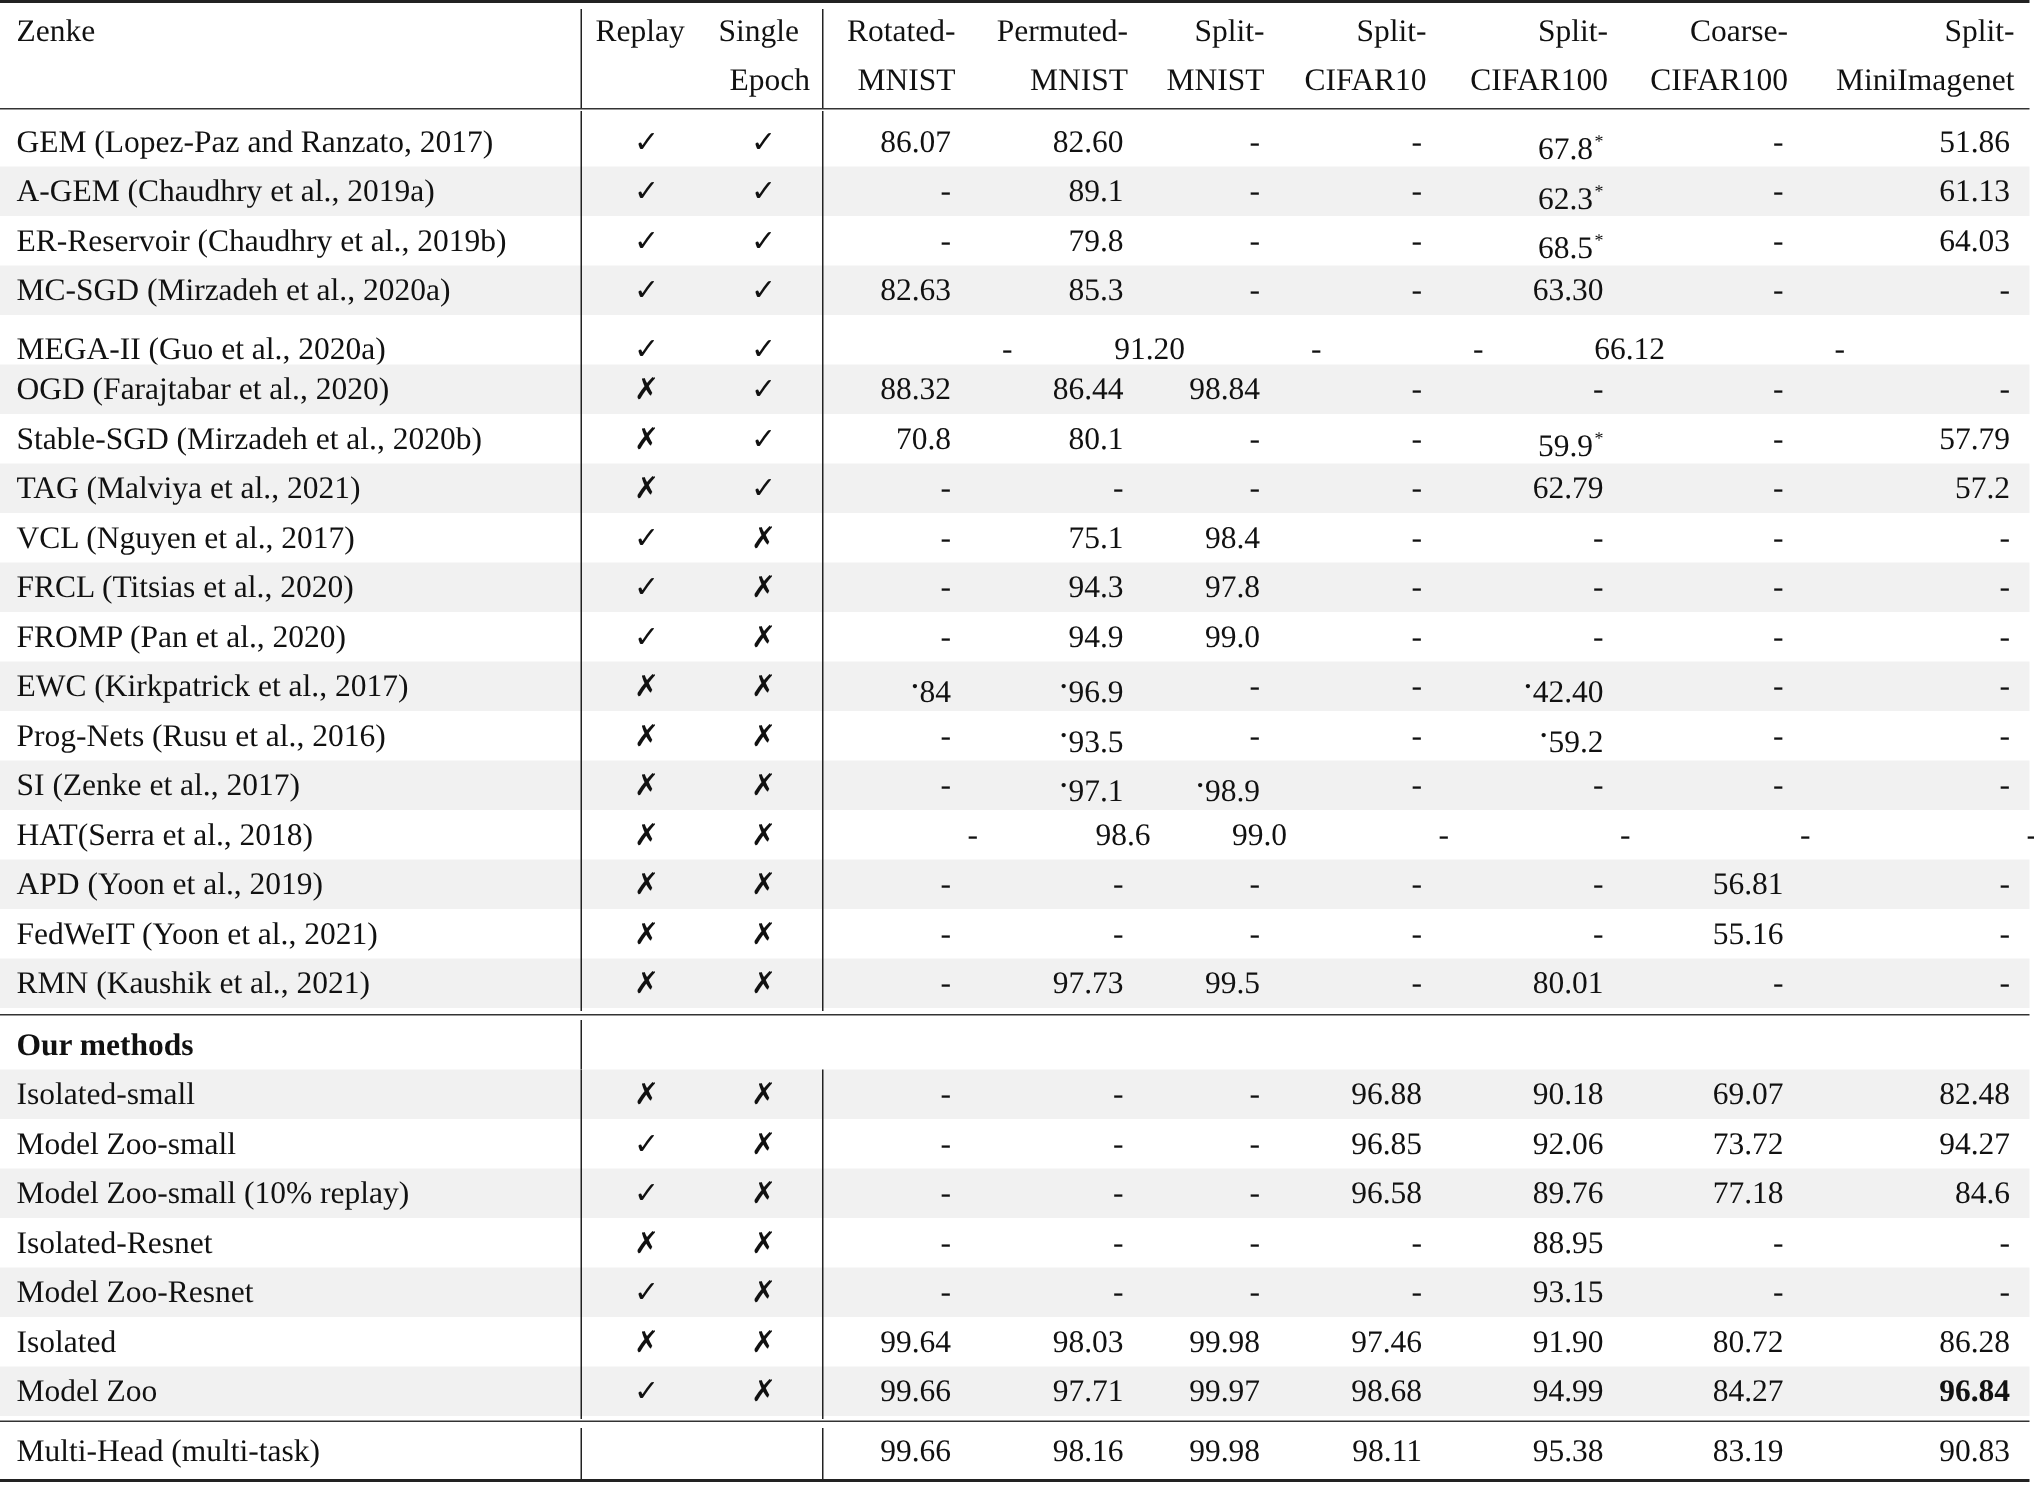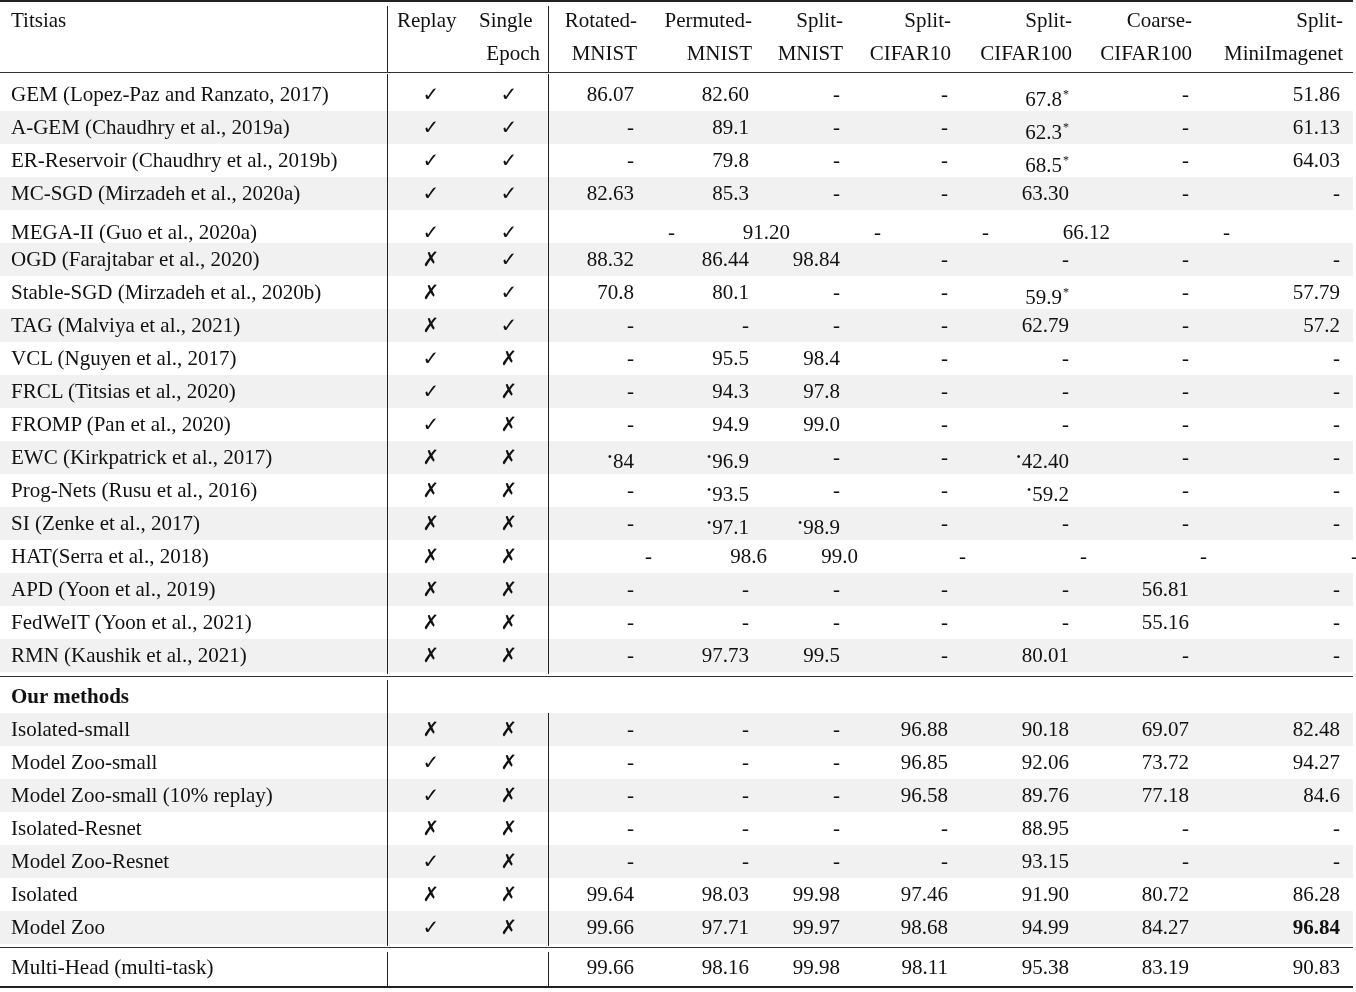--- a/index.html
+++ b/index.html
@@ -21,21 +21,21 @@
     .bold { font-weight: bold; }
     sup.ast { font-size: 12px; vertical-align: 8px; margin-left: 1px; }
     .dot { font-size: 12px; vertical-align: 7px; margin-right: 1px; }
   </style>
 </head>
 <body>
 
 <div class="table" id="tbl">
     <div class="rule thick" style="top: 0px;"></div>
     <div>
-      <div class="hcell" style="top: 4px; left: 11px;">Titsias</div>
+      <div class="hcell" style="top: 4px; left: 11px;">Zenke</div>
       <div class="hcell" style="top: 4px; left: 397px;">Replay</div>
       <div class="hcell" style="top: 4px; left: 479px;">Single</div>
       <div class="hcell" style="top: 37px; right: 816px;">Epoch</div>
       <div class="hcell" style="top: 4px; right: 719px;">Rotated-</div>
       <div class="hcell" style="top: 37px; right: 719px;">MNIST</div>
       <div class="hcell" style="top: 4px; right: 604px;">Permuted-</div>
       <div class="hcell" style="top: 37px; right: 604px;">MNIST</div>
       <div class="hcell" style="top: 4px; right: 513px;">Split-</div>
       <div class="hcell" style="top: 37px; right: 513px;">MNIST</div>
       <div class="hcell" style="top: 4px; right: 405px;">Split-</div>
@@ -144,21 +144,21 @@
       <div class="cell r" style="right: 405px;">-</div>
       <div class="cell r" style="right: 284px;">62.79</div>
       <div class="cell r" style="right: 164px;">-</div>
       <div class="cell r" style="right: 13px;">57.2</div>
     </div>
     <div class="row" style="top: 342px;">
       <div class="cell l" style="left: 11px;">VCL (Nguyen et al., 2017)</div>
       <div class="cell c mark" style="left: 396px; width: 70px;">✓</div>
       <div class="cell c mark" style="left: 474px; width: 70px;">✗</div>
       <div class="cell r" style="right: 719px;">-</div>
-      <div class="cell r" style="right: 604px;">95.5</div>
+      <div class="cell r" style="right: 604px;">75.1</div>
       <div class="cell r" style="right: 513px;">98.4</div>
       <div class="cell r" style="right: 405px;">-</div>
       <div class="cell r" style="right: 284px;">-</div>
       <div class="cell r" style="right: 164px;">-</div>
       <div class="cell r" style="right: 13px;">-</div>
     </div>
     <div class="row shade" style="top: 375px;">
       <div class="cell l" style="left: 11px;">FRCL (Titsias et al., 2020)</div>
       <div class="cell c mark" style="left: 396px; width: 70px;">✓</div>
       <div class="cell c mark" style="left: 474px; width: 70px;">✗</div>

